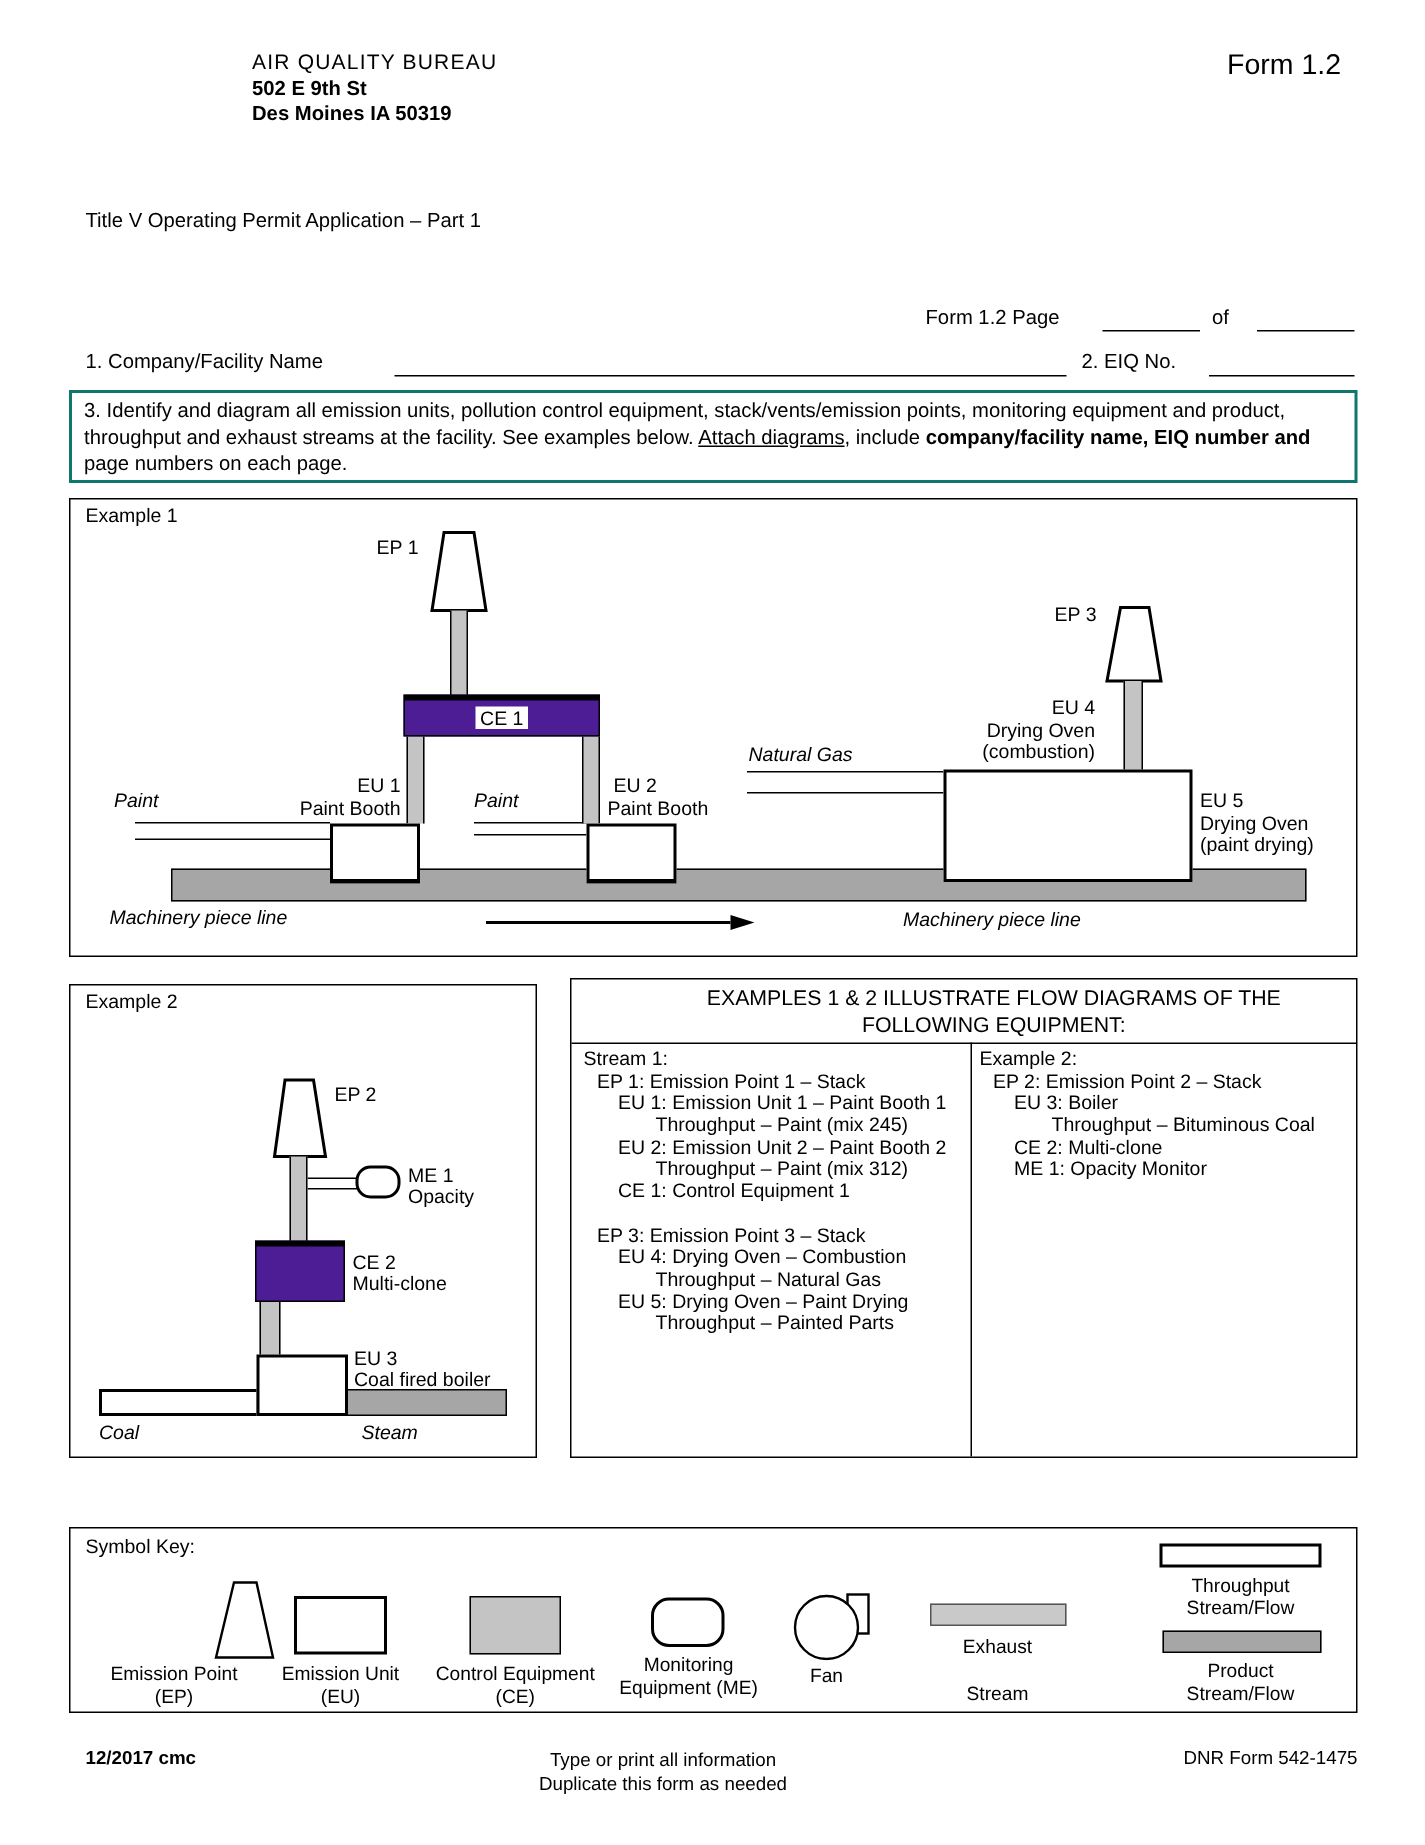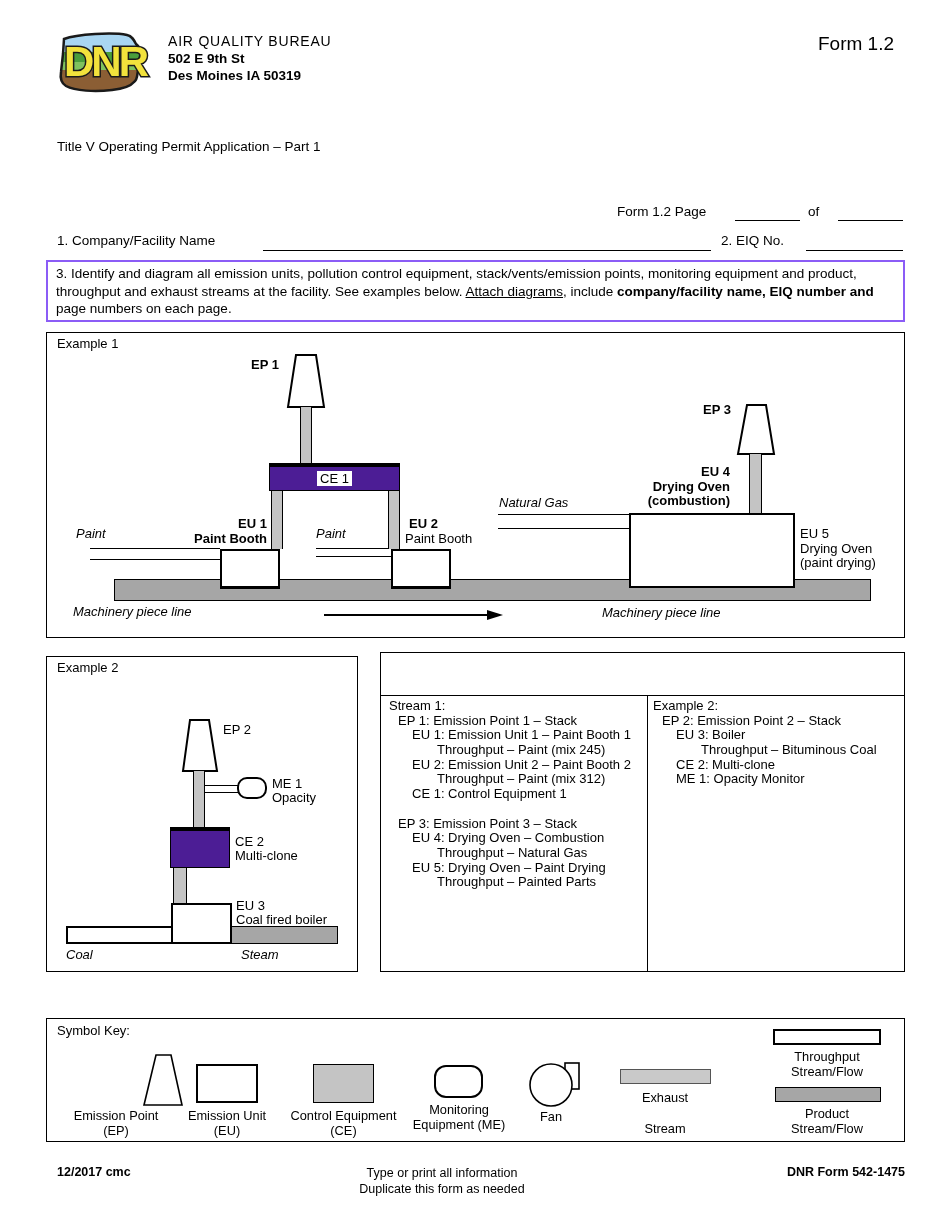--- a/index.html
+++ b/index.html
@@ -2,58 +2,41 @@
 <html><head>
 <meta charset="utf-8">
 <style>
   html,body{margin:0;padding:0;background:#fff;}
   .page{position:relative;width:950px;height:1230px;background:#fff;color:#000;
         font-family:"Liberation Sans",sans-serif;font-size:13.5px;overflow:hidden;}
   .abs{position:absolute;}
   .it{font-style:italic;}
   .b{font-weight:bold;text-align:right;}
   .ctr{text-align:center;}
-  .rt{text-align:right;font-weight:bold;}
+  .rt{text-align:right;}
   .blank{border-bottom:1.2px solid #000;display:block;}
-  .boxed{border:2px solid #8b5cf6;box-sizing:border-box;}
+  .boxed{border:2px solid #0f766e;box-sizing:border-box;}
   .exbox{border:1.6px solid #000;box-sizing:border-box;position:absolute;background:#fff;padding-left:40px;}
   .lbl{font-size:13px;line-height:15px;white-space:nowrap;}
   .duct{background:#c4c4c4;border-left:1.5px solid #000;border-right:1.5px solid #000;box-sizing:border-box;}
   .cebox{background:#4c1d95;border:1px solid #000;border-top:4px solid #000;box-sizing:border-box;z-index:3;}
   .eubox{background:#fff;border:2px solid #000;border-bottom-width:3px;box-sizing:border-box;z-index:3;}
   .hline{border-top:1.5px solid #000;height:0;}
   .prodbar{background:#a6a6a6;border:1.5px solid #000;box-sizing:border-box;}
   .whitebar{background:#fff;border:2px solid #000;box-sizing:border-box;}
   .eq-line{font-size:13px;height:14.7px;line-height:14.7px;white-space:nowrap;}
   .ind0{padding-left:0;} .ind1{padding-left:9px;} .ind2{padding-left:23px;} .ind3{padding-left:48px;}
   .keylbl{font-size:12.8px;line-height:15px;}
   svg{display:block;}
 </style>
 </head>
 <body>
 
 <div class="page">
 
-  <div class="abs" style="left:55px;top:26px;width:102px;height:76px;">
-    <svg width="102" height="76" viewBox="0 0 102 76">
-      <defs>
-        <clipPath id="iowa">
-          <path d="M9,13 C22,8 58,6 72,9 C77,10 79,14 81,18 C85,22 88,25 85,30 C83,34 87,38 84,42 C81,47 84,52 79,56 C75,61 66,63 57,64 C40,66 20,65 11,60 C6,57 5,52 6,46 L8,28 Z"></path>
-        </clipPath>
-      </defs>
-      <g clip-path="url(#iowa)">
-        <rect x="0" y="0" width="102" height="26" fill="#a9d6f2"></rect>
-        <rect x="0" y="26" width="102" height="10" fill="#4a9e3c"></rect>
-        <rect x="0" y="36" width="102" height="8" fill="#7fc25e"></rect>
-        <rect x="0" y="44" width="102" height="32" fill="#8b5e34"></rect>
-      </g>
-      <path d="M9,13 C22,8 58,6 72,9 C77,10 79,14 81,18 C85,22 88,25 85,30 C83,34 87,38 84,42 C81,47 84,52 79,56 C75,61 66,63 57,64 C40,66 20,65 11,60 C6,57 5,52 6,46 L8,28 Z" fill="none" stroke="#1a1a1a" stroke-width="2.5"></path>
-      <text x="50" y="50" text-anchor="middle" font-family="Liberation Sans, sans-serif" font-size="42" font-weight="bold" fill="#f2e23c" stroke="#1a1a1a" stroke-width="3" paint-order="stroke" letter-spacing="-3">DNR</text>
-    </svg>
-  </div>
   <div class="abs" style="left:168px;top:33px;font-size:14px;letter-spacing:0.8px;">AIR QUALITY BUREAU</div>
   <div class="abs b" style="left:168px;top:51px;font-size:13.5px;">502 E 9th St</div>
   <div class="abs b" style="left:168px;top:68px;font-size:13.5px;">Des Moines IA 50319</div>
   <div class="abs" style="left:818px;top:33px;font-size:19px;">Form 1.2</div>
 
   <div class="abs" style="left:57px;top:139px;font-size:13.5px;">Title V Operating Permit Application – Part 1</div>
 
   <div class="abs" style="left:617px;top:204px;">Form 1.2 Page</div>
   <span class="abs blank" style="left:735px;top:206px;width:65px;height:14px;"></span>
   <div class="abs" style="left:808px;top:204px;">of</div>
@@ -87,21 +70,21 @@
     <div class="abs duct" style="left:224px;top:158px;width:12px;height:58px;z-index:2;"></div>
     <div class="abs duct" style="left:341px;top:158px;width:12px;height:58px;z-index:2;"></div>
 
     <div class="abs eubox" style="left:173px;top:216px;width:60px;height:40px;"></div>
     <div class="abs eubox" style="left:344px;top:216px;width:60px;height:40px;"></div>
     <div class="abs lbl rt" style="left:100px;top:183px;width:120px;z-index:4;">
       <div>EU 1</div>
       <div>Paint Booth</div>
     </div>
     <div class="abs lbl" style="left:358px;top:183px;width:120px;z-index:4;">
-      <div style="padding-left:4px;font-weight:bold;">EU 2</div>
+      <div style="padding-left:4px;">EU 2</div>
       <div>Paint Booth</div>
     </div>
 
     <div class="abs lbl it" style="left:29px;top:193px;">Paint</div>
     <div class="abs hline" style="left:43px;top:215px;width:130px;"></div>
     <div class="abs hline" style="left:43px;top:226px;width:130px;"></div>
     <div class="abs lbl it" style="left:269px;top:193px;">Paint</div>
     <div class="abs hline" style="left:269px;top:215px;width:75px;"></div>
     <div class="abs hline" style="left:269px;top:223px;width:75px;"></div>
 
@@ -167,20 +150,22 @@
     <div class="abs lbl" style="left:189px;top:255px;">Coal fired boiler</div>
 
     <div class="abs whitebar" style="left:19px;top:269px;width:107px;height:18px;z-index:1;"></div>
     <div class="abs prodbar" style="left:183px;top:269px;width:108px;height:18px;z-index:1;"></div>
     <div class="abs lbl it" style="left:19px;top:290px;text-align:center;">Coal</div>
     <div class="abs lbl it" style="left:194px;top:290px;">Steam</div>
   </div>
 
   <div class="exbox" style="left:380px;top:652px;width:525px;height:320px;">
     <div class="ctr" style="padding-top:4px;font-size:14.2px;line-height:18px;">
+      <div>EXAMPLES 1 &amp; 2 ILLUSTRATE FLOW DIAGRAMS OF THE</div>
+      <div>FOLLOWING EQUIPMENT:</div>
     </div>
     <div class="abs" style="left:0;top:42px;width:100%;border-top:1.5px solid #000;"></div>
     <div class="abs" style="left:266px;top:42px;bottom:0;border-left:1.5px solid #000;"></div>
 
     <div class="abs" style="left:8px;top:46px;width:252px;">
       <div class="eq-line ind0">Stream 1:</div>
       <div class="eq-line ind1">EP 1:  Emission Point 1 – Stack</div>
       <div class="eq-line ind2">EU 1:  Emission Unit 1 – Paint Booth 1</div>
       <div class="eq-line ind3">Throughput – Paint (mix 245)</div>
       <div class="eq-line ind2">EU 2:  Emission Unit 2 – Paint Booth 2</div>

